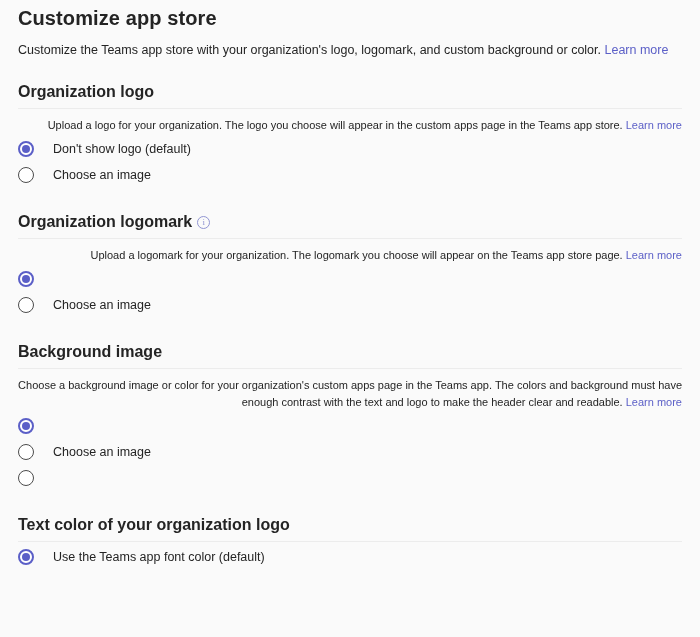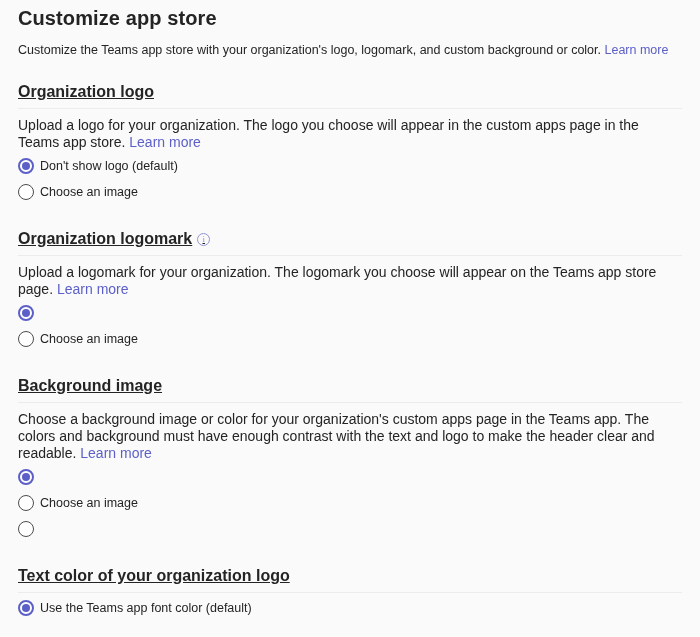--- a/index.html
+++ b/index.html
@@ -40,21 +40,20 @@
     cursor: pointer;
   }
   section.settings-section { margin-top: 24px; }
   h2.section-title {
     margin: 0;
     font-size: 16px;
     line-height: 20px;
     font-weight: 700;
     display: flex;
     align-items: center;
-    text-decoration: underline;
   }
   .info-icon {
     display: inline-flex;
     align-items: center;
     justify-content: center;
     width: 13px;
     height: 13px;
     margin-left: 5px;
     border: 1px solid var(--info);
     border-radius: 50%;
@@ -67,29 +66,30 @@
     flex: 0 0 auto;
   }
   .divider {
     border: none;
     border-top: 1px solid var(--divider);
     margin: 6px 0 0 0;
     height: 0;
   }
   p.section-desc {
     margin: 8px 0 0 0;
-    font-size: 14px;
+    font-size: 11px;
     line-height: 17px;
     max-width: 664px;
+    text-align: right;
   }
   .options { margin-top: 2px; }
   .radio-row {
     display: flex;
     align-items: center;
-    gap: 6px;
+    gap: 19px;
     padding: 5px 0;
     cursor: pointer;
     width: max-content;
   }
   .radio {
     width: 16px;
     height: 16px;
     border-radius: 50%;
     border: 1px solid var(--radioBorder);
     background: #ffffff;

